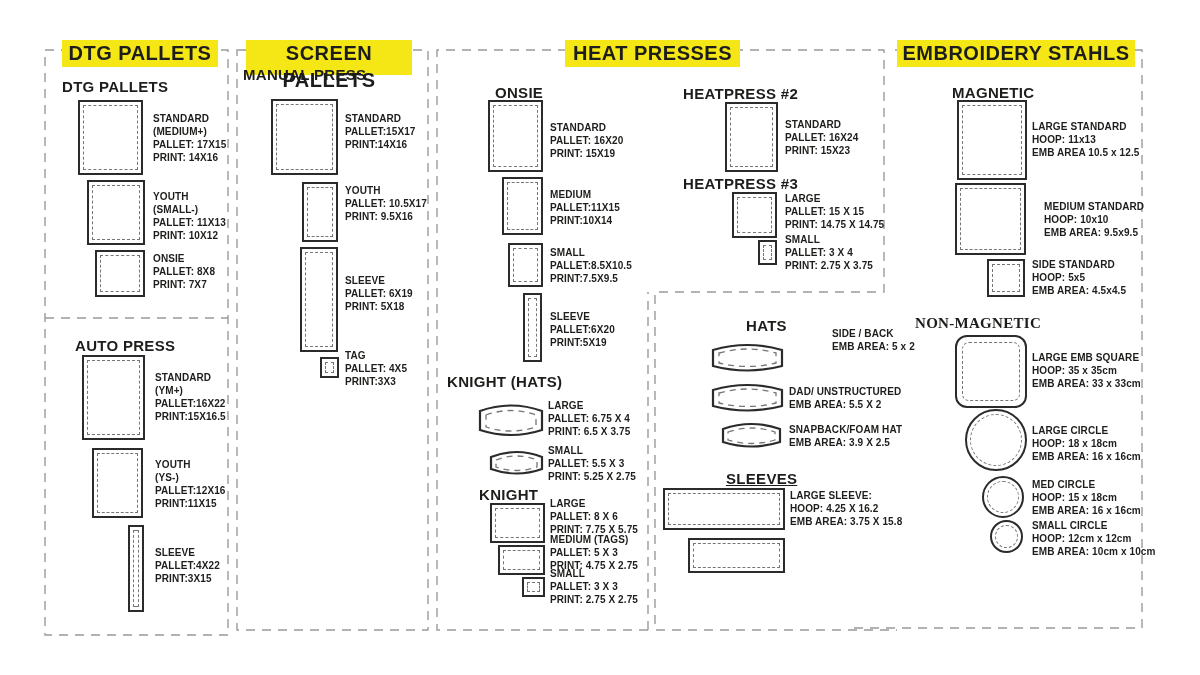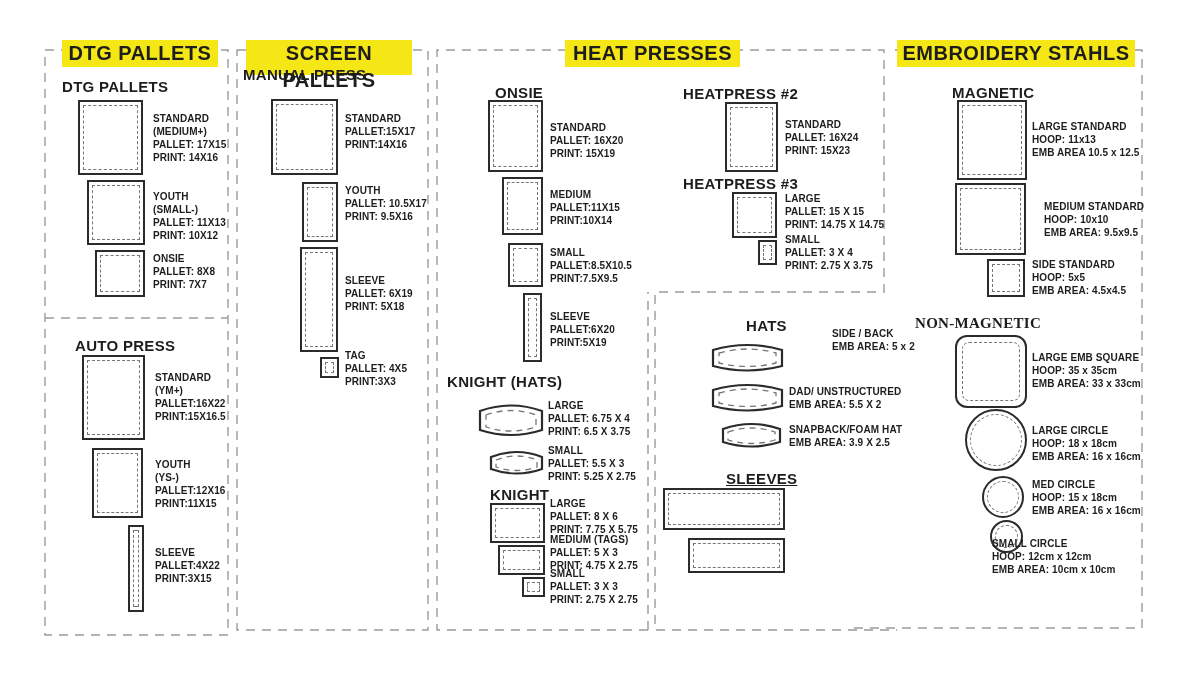--- a/index.html
+++ b/index.html
@@ -155,21 +155,21 @@
 PALLET: 6.75 X 4
 PRINT: 6.5 X 3.75</div>
   <svg class="hat" style="left:488px;top:445px;" width="57" height="35" viewBox="0 0 57 35">
     <path class="hat-outer" d="M3,12 Q28.5,2 54,12 L54,24 Q28.5,33 3,24 Z"></path>
     <path class="hat-inner" d="M8,15 Q28.5,7 49,15 L49,22 Q28.5,29 8,22 Z"></path>
   </svg>
   <div class="lbl" style="left:548px;top:444px;">SMALL
 PALLET: 5.5 X 3
 PRINT: 5.25 X 2.75</div>
 
-  <div class="sub" style="left:490px;top:486px;">KNIGHT</div>
+  <div class="sub" style="left:479px;top:486px;">KNIGHT</div>
   <div class="box" style="left:490px;top:503px;width:55px;height:40px;">
       <div class="dash"></div>
     </div>
   <div class="lbl" style="left:550px;top:497px;">LARGE
 PALLET: 8 X 6
 PRINT: 7.75 X 5.75</div>
   <div class="box" style="left:498px;top:545px;width:47px;height:30px;">
       <div class="dash"></div>
     </div>
   <div class="lbl" style="left:550px;top:533px;">MEDIUM (TAGS)
@@ -221,20 +221,23 @@
     <path class="hat-outer" d="M3,12 Q31.5,2 60,12 L60,25 Q31.5,34 3,25 Z"></path>
     <path class="hat-inner" d="M8,15 Q31.5,7 55,15 L55,23 Q31.5,30 8,23 Z"></path>
   </svg>
   <div class="lbl" style="left:789px;top:423px;">SNAPBACK/FOAM HAT
 EMB AREA: 3.9 X 2.5</div>
 
   <div class="sub" style="left:726px;top:470px;text-decoration:underline;">SLEEVES</div>
   <div class="box" style="left:663px;top:488px;width:122px;height:42px;">
       <div class="dash"></div>
     </div>
+  <div class="lbl" style="left:790px;top:489px;">LARGE SLEEVE:
+HOOP: 4.25 X 16.2
+EMB AREA: 3.75 X 15.8</div>
   <div class="box" style="left:688px;top:538px;width:97px;height:35px;">
       <div class="dash"></div>
     </div>
 
   <div class="sub" style="left:952px;top:84px;">MAGNETIC</div>
   <div class="box" style="left:957px;top:100px;width:70px;height:80px;">
       <div class="dash"></div>
     </div>
   <div class="lbl" style="left:1032px;top:120px;">LARGE STANDARD
 HOOP: 11x13
@@ -267,17 +270,17 @@
 EMB AREA: 16 x 16cm</div>
   <div class="box circ" style="left:982px;top:476px;width:42px;height:42px;">
       <div class="dash"></div>
     </div>
   <div class="lbl" style="left:1032px;top:478px;">MED CIRCLE
 HOOP: 15 x 18cm
 EMB AREA: 16 x 16cm</div>
   <div class="box circ" style="left:990px;top:520px;width:33px;height:33px;">
       <div class="dash"></div>
     </div>
-  <div class="lbl" style="left:992px;top:519px;margin-top:18px;">SMALL CIRCLE
+  <div class="lbl" style="left:1032px;top:519px;">SMALL CIRCLE
 HOOP: 12cm x 12cm
 EMB AREA: 10cm x 10cm</div>
 
 </div>
 
 </body></html>

